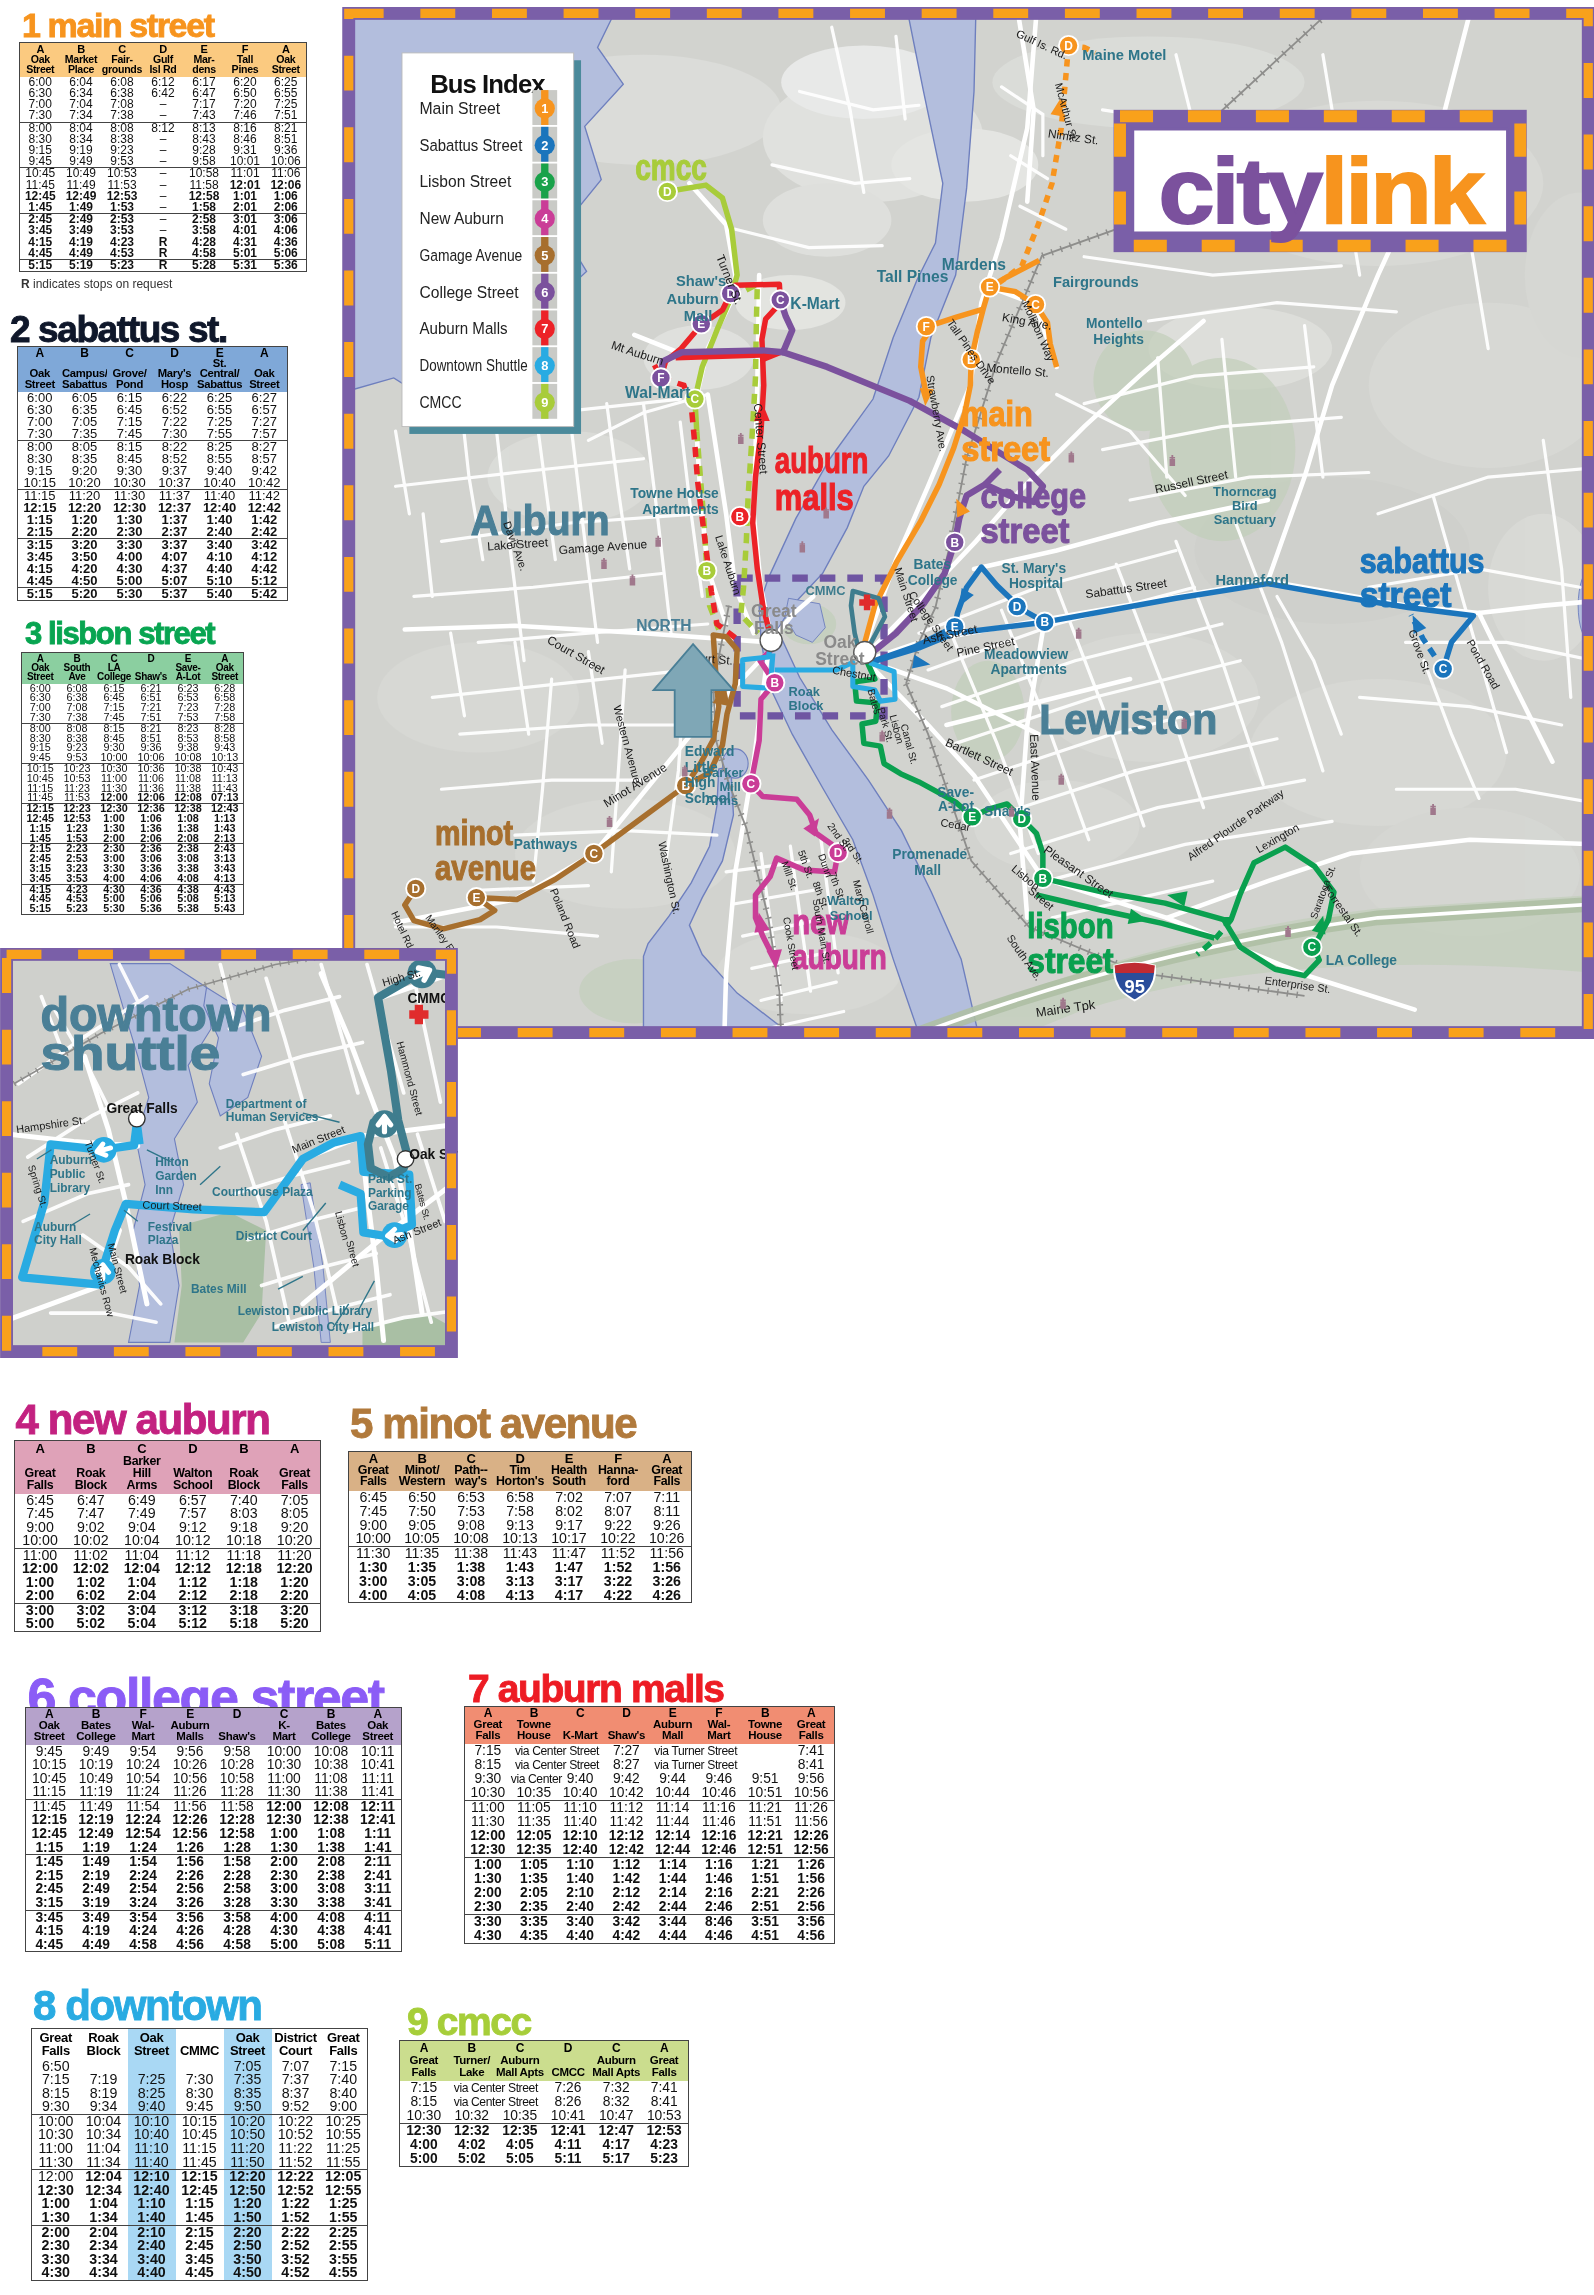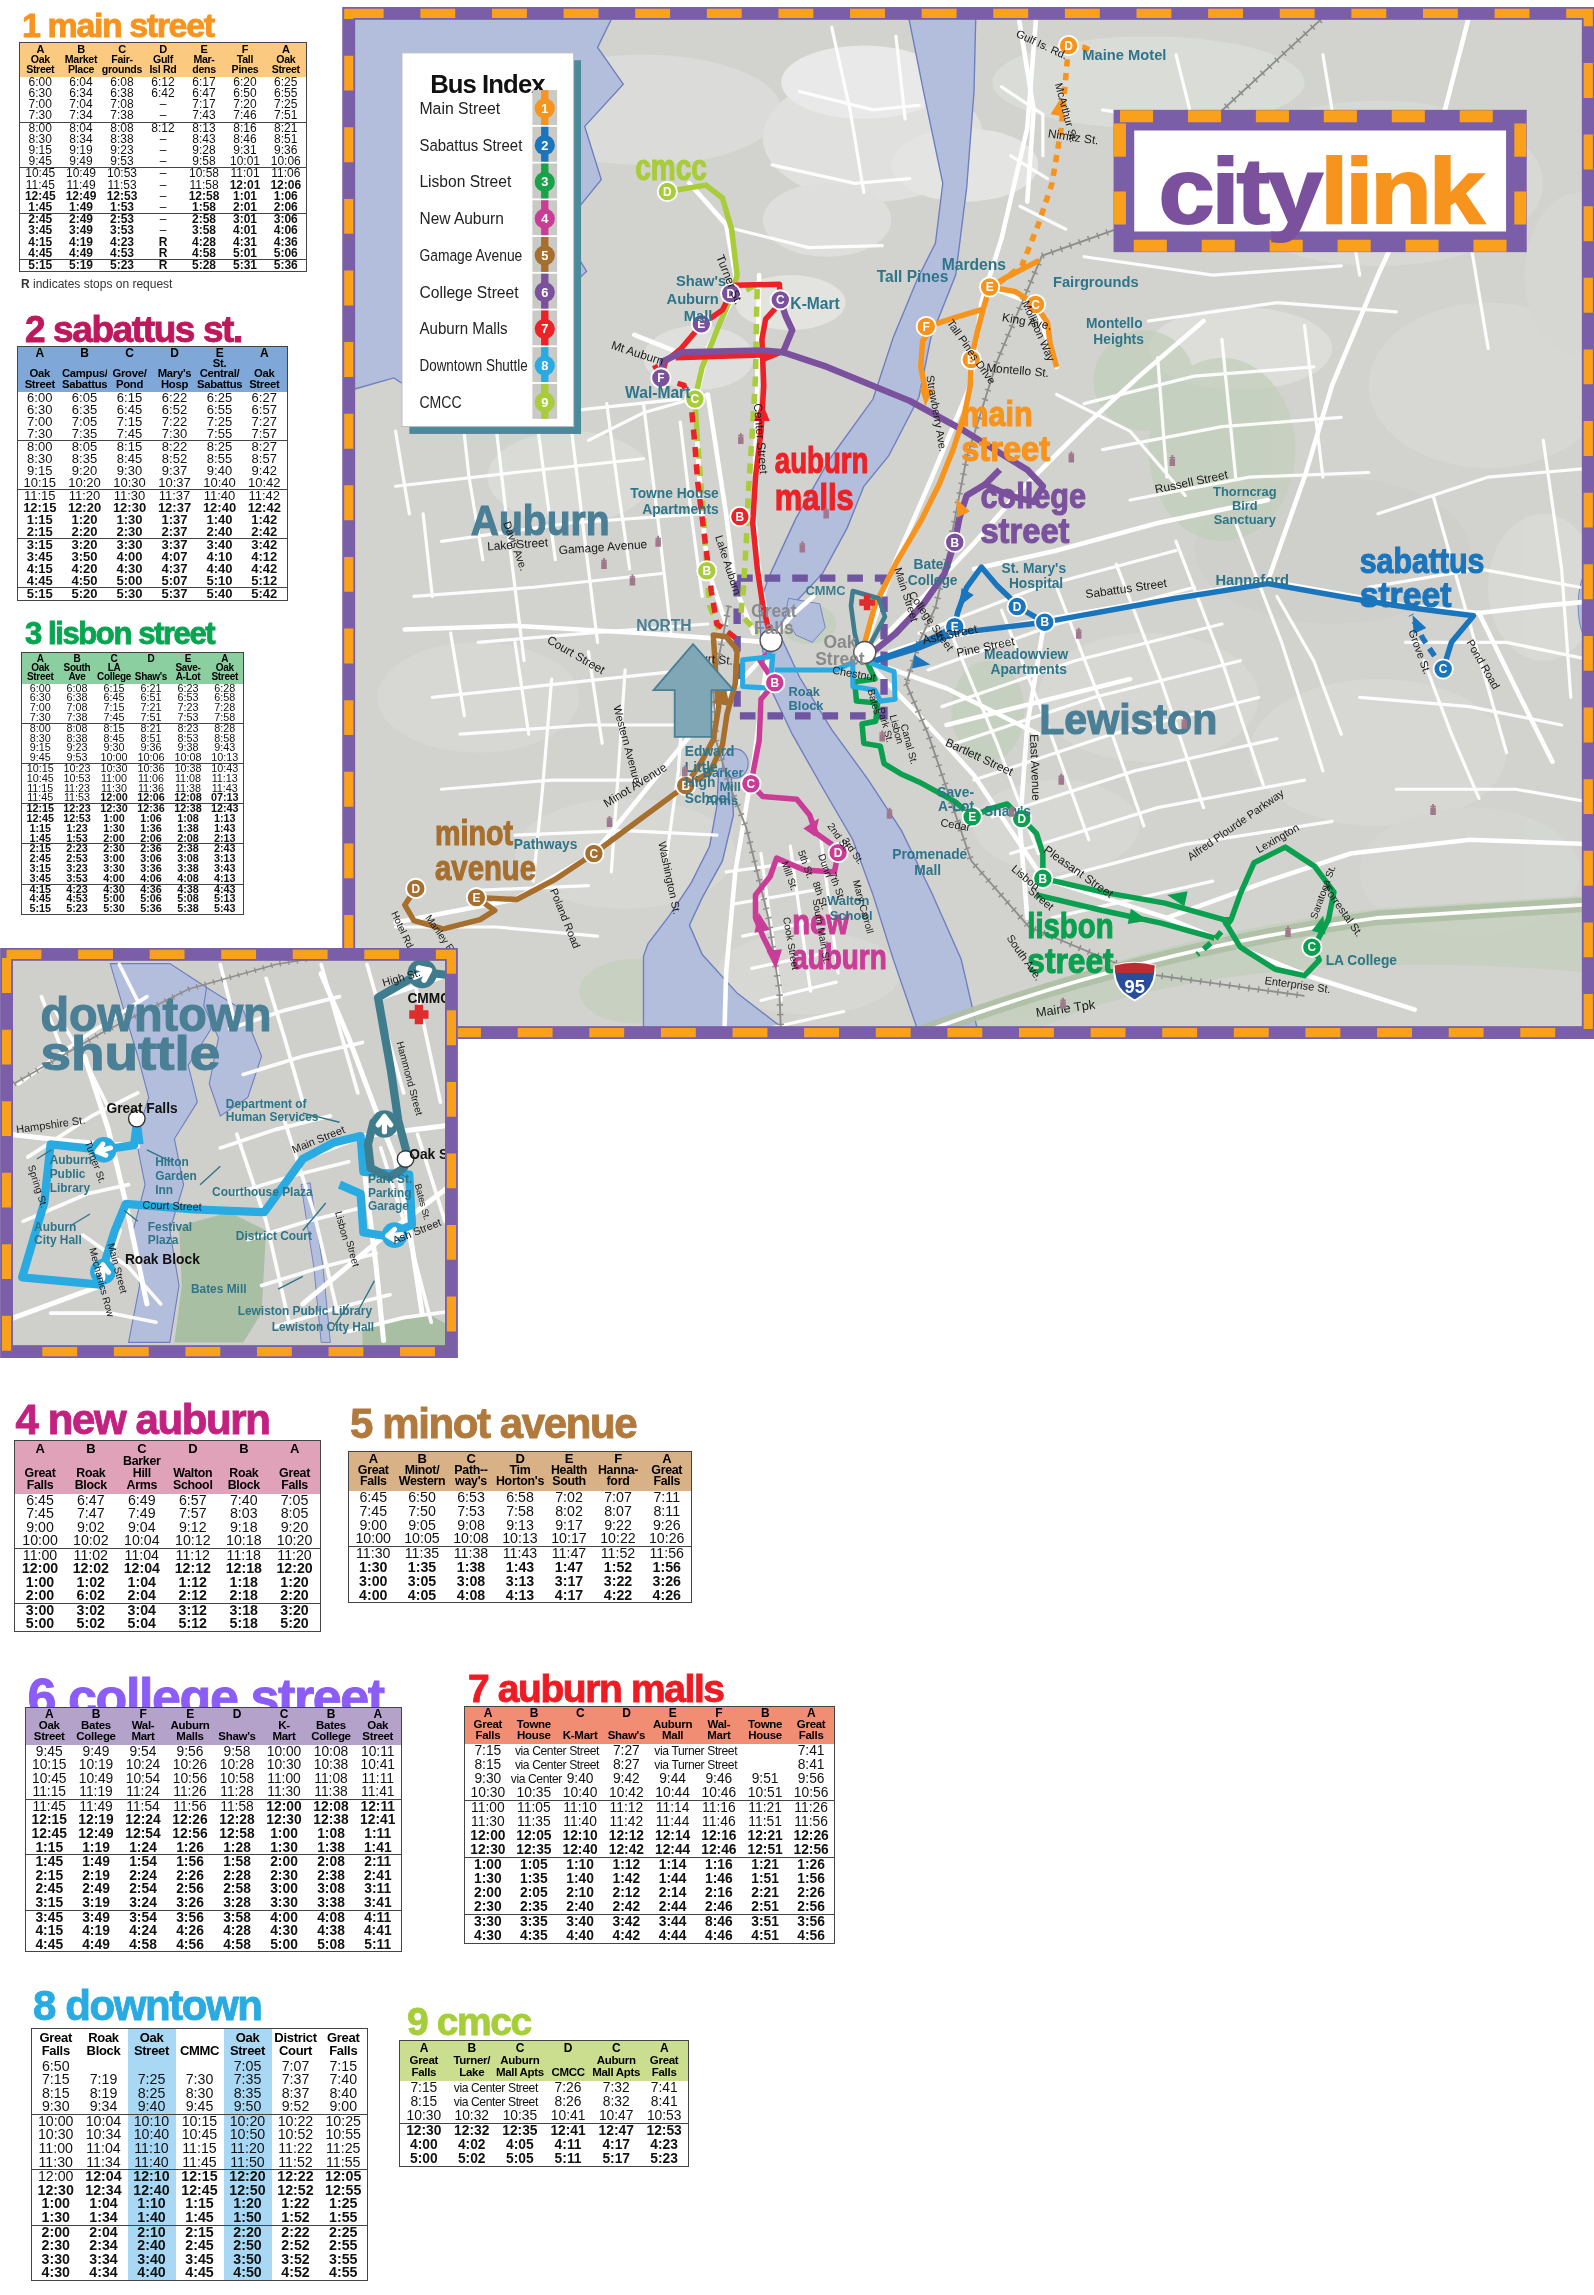--- a/index.html
+++ b/index.html
@@ -187,21 +187,21 @@
           <td class="b">R</td>
           <td class="b">5:28</td>
           <td class="b">5:31</td>
           <td class="b">5:36</td>
         </tr>
       </tbody>
     </table>
   </div>
 <div class="ftn" style="left:21px;top:277px;font-size:12px"><b>R</b> indicates stops on request</div>
 
-<div class="rt" style="left:25px;top:309px;font-size:37px;color:#be185d">2 sabattus st.</div>
+<div class="rt" style="left:10px;top:309px;font-size:37px;color:#0f172a">2 sabattus st.</div>
 
 <div class="tw" style="left:16.5px;top:346px;width:271px">
     <table class="tt" style="width:271px;font-size:13px" id="tbl2">
       <thead>
         <tr style="background:#7fa8d8;height:45px;font-size:11.3px;line-height:10.3px">
           <th style="width:45px;"><span class="hl" style="font-size:12px">A</span><br>Oak<br>Street</th>
           <th style="width:45px;"><span class="hl" style="font-size:12px">B</span><br>Campus/<br>Sabattus</th>
           <th style="width:45px;"><span class="hl" style="font-size:12px">C</span><br>Grove/<br>Pond</th>
           <th style="width:45px;"><span class="hl" style="font-size:12px">D</span><br>Mary's<br>Hosp</th>
           <th style="width:45px;"><span class="hl" style="font-size:12px">E</span>St.<br>Central/<br>Sabattus</th>

